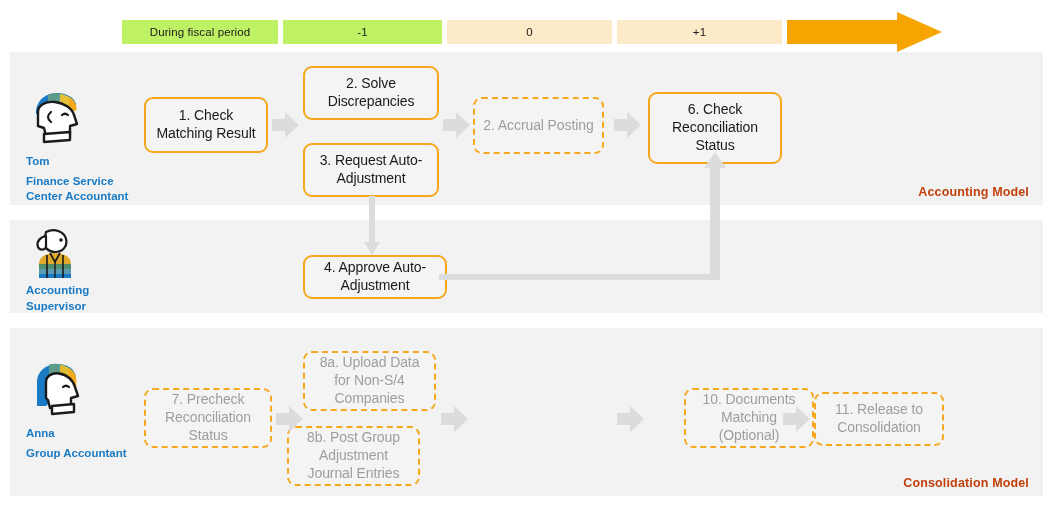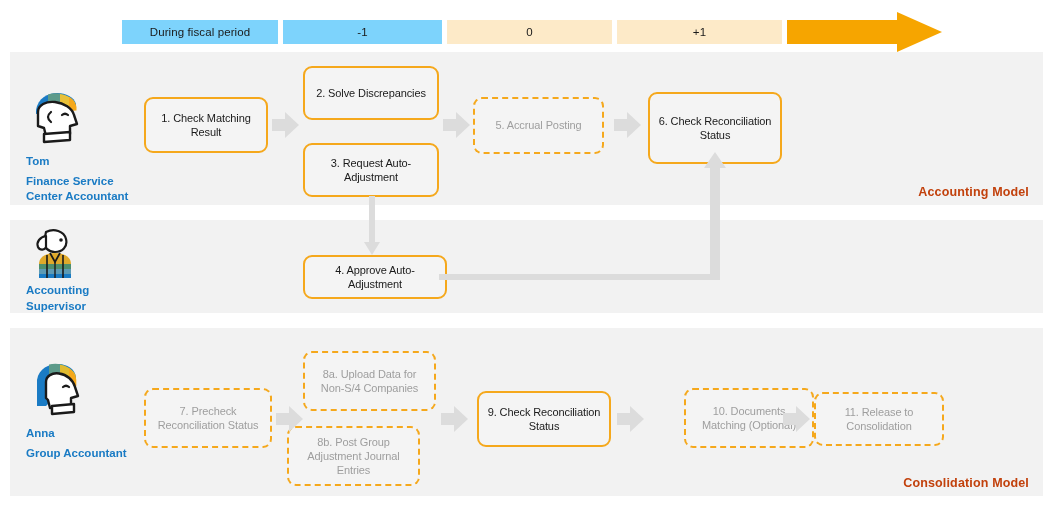--- a/index.html
+++ b/index.html
@@ -33,21 +33,21 @@
     top: 0;
     height: 24px;
     display: flex;
     align-items: center;
     justify-content: center;
     font-size: 11.5px;
     color: #1a1a1a;
     letter-spacing: 0.1px;
     white-space: nowrap;
   }
-  .tl-seg.gray { background: #7dd3fc; }
+  .tl-seg.gray { background: #bef264; }
   .tl-seg.cream { background: #fdeac8; }
 
   .tl-arrow {
     position: absolute;
     top: -8px;
     height: 40px;
   }
   .tl-arrow svg { display: block; }
 
   
@@ -107,21 +107,21 @@
   .node {
     position: absolute;
     box-sizing: border-box;
     background: #f4f4f4;
     border-radius: 9px;
     display: flex;
     align-items: center;
     justify-content: center;
     text-align: center;
     padding: 3px 7px;
-    font-size: 11px;
+    font-size: 14px;
     line-height: 1.28;
     letter-spacing: -0.1px;
   }
   .node.solid {
     border: 2.2px solid #f5a81c;
     color: #1a1a1a;
   }
   .node.dashed {
     border: 2.4px dashed #f5a81c;
     color: #9e9e9e;
@@ -190,21 +190,21 @@
     <div class="p-name">Tom</div>
     <div class="p-role">Finance Service Center Accountant</div>
   </div>
 
   <div class="node solid" style="left:144px; top:97px; width:124px; height:56px;">1. Check Matching Result</div>
 
   <div class="node solid" style="left:303px; top:66px; width:136px; height:54px;">2. Solve Discrepancies</div>
 
   <div class="node solid" style="left:303px; top:143px; width:136px; height:54px;">3. Request Auto-Adjustment</div>
 
-  <div class="node dashed" style="left:473px; top:97px; width:131px; height:57px;">5. Accrual Posting</div>
+  <div class="node dashed" style="left:473px; top:97px; width:131px; height:57px;">2. Accrual Posting</div>
 
   <div class="node solid" style="left:648px; top:92px; width:134px; height:72px;">6. Check Reconciliation Status</div>
 
   <div class="chev" style="left:272px; top:112px;">
     <svg width="27" height="26" viewBox="0 0 27 26">
         <path d="M0,7 L13,7 L13,0 L27,13 L13,26 L13,19 L0,19 Z" fill="#dcdcdc"></path>
       </svg>
   </div>
   <div class="chev" style="left:443px; top:112px;">
     <svg width="27" height="26" viewBox="0 0 27 26">
@@ -276,21 +276,20 @@
     <div class="p-name">Anna</div>
     <div class="p-role">Group Accountant</div>
   </div>
 
   <div class="node dashed" style="left:144px; top:388px; width:128px; height:60px;">7. Precheck Reconciliation Status</div>
 
   <div class="node dashed" style="left:303px; top:351px; width:133px; height:60px;">8a. Upload Data for Non-S/4 Companies</div>
 
   <div class="node dashed" style="left:287px; top:426px; width:133px; height:60px;">8b. Post Group Adjustment Journal Entries</div>
 
-  <div class="node solid" style="left:477px; top:391px; width:134px; height:56px;">9. Check Reconciliation Status</div>
 
   <div class="node dashed" style="left:684px; top:388px; width:130px; height:60px;">10. Documents Matching (Optional)</div>
 
   <div class="node dashed" style="left:814px; top:392px; width:130px; height:54px;">11. Release to Consolidation</div>
 
   <div class="chev" style="left:276px; top:406px;">
     <svg width="27" height="26" viewBox="0 0 27 26">
         <path d="M0,7 L13,7 L13,0 L27,13 L13,26 L13,19 L0,19 Z" fill="#dcdcdc"></path>
       </svg>
   </div>

